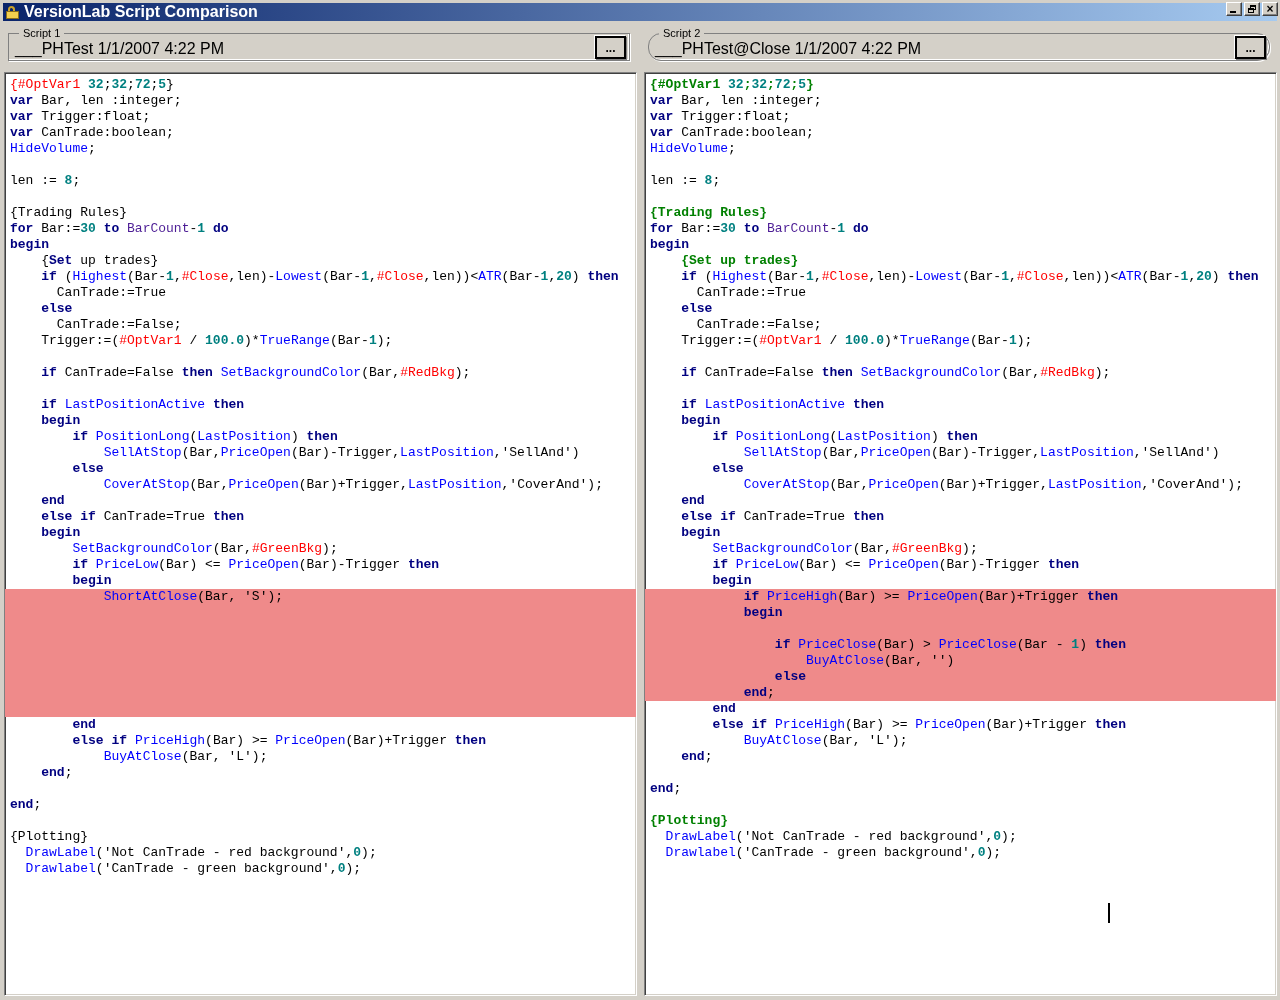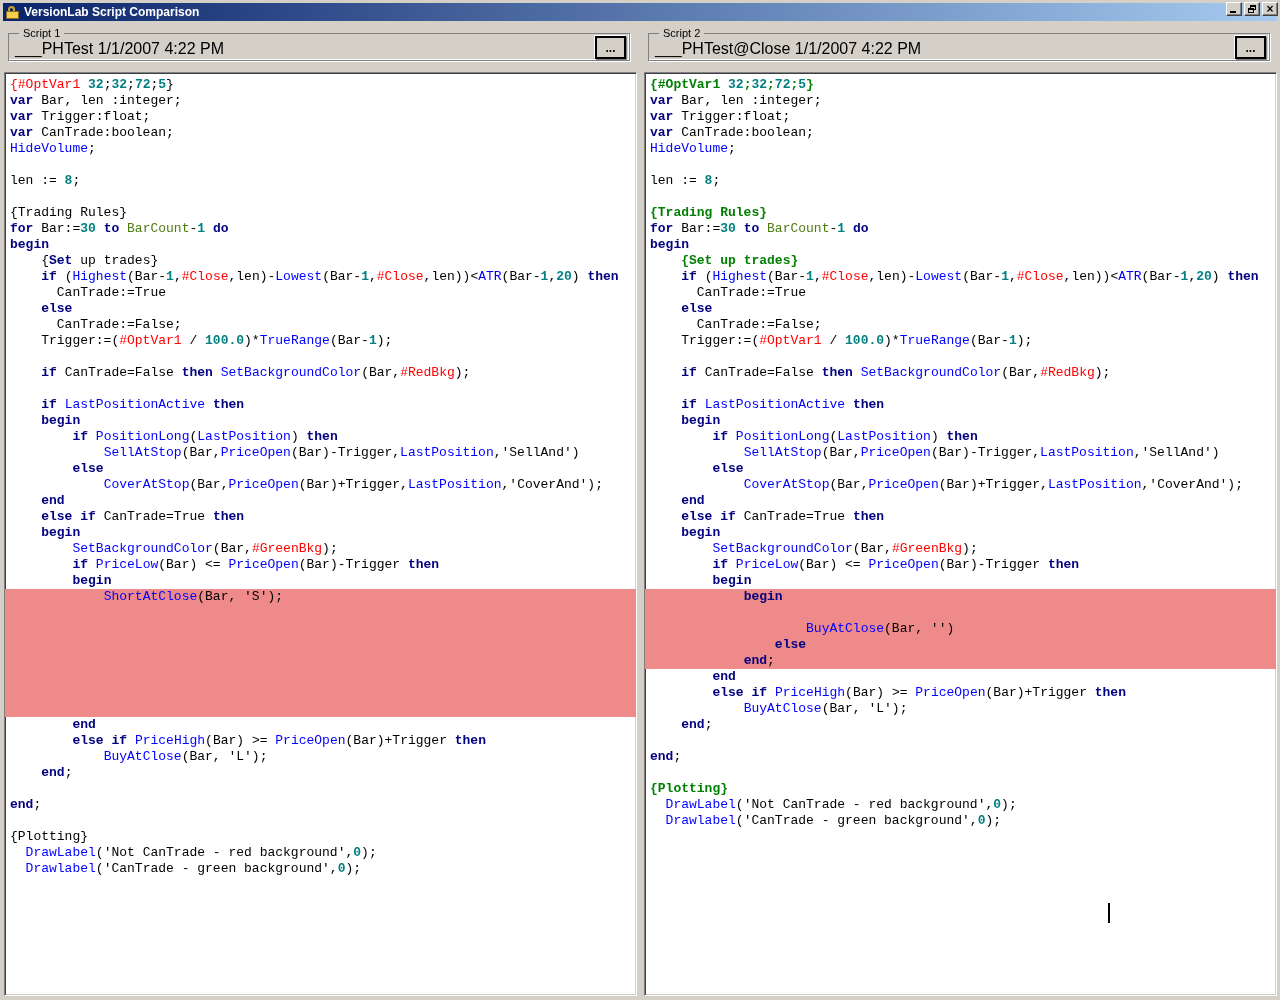--- a/index.html
+++ b/index.html
@@ -18,21 +18,21 @@
   .app-icon{position:relative;width:13px;height:13px;margin-left:3px;flex:0 0 auto;}
   .app-icon .shackle{
     position:absolute;left:2px;top:0;width:7px;height:7px;
     border:2px solid #caa22b;border-bottom:none;border-radius:5px 5px 0 0;box-sizing:border-box;
   }
   .app-icon .lockbody{
     position:absolute;left:0;bottom:0;width:13px;height:8px;
     background:#f4cf4e;border:1px solid #8a6d1d;box-sizing:border-box;
   }
   .window-title{
-    color:#fff;font-size:12px;font-weight:bold;margin-left:5px;
+    color:#fff;font-size:16px;font-weight:bold;margin-left:5px;
     white-space:nowrap;letter-spacing:0;
   }
   .win-buttons{position:absolute;right:2px;top:2px;display:flex;}
   .win-btn{
     width:16px;height:14px;background:#d4d0c8;margin-left:2px;
     border:1px solid;border-color:#fff #404040 #404040 #fff;
     box-shadow:inset -1px -1px 0 #808080;
     position:relative;display:flex;align-items:center;justify-content:center;
     font-size:11px;font-weight:bold;color:#000;line-height:1;
     box-sizing:border-box;
@@ -57,42 +57,42 @@
   }
   .browse-btn{
     position:absolute;right:3px;top:2px;width:31px;height:23px;
     background:#d4d0c8;border:2px solid #000;box-sizing:border-box;
     box-shadow:-1px -1px 0 #fff, 1px 1px 0 #808080;
     display:flex;align-items:flex-end;justify-content:center;
     font-size:12px;font-weight:bold;color:#000;line-height:1;
     padding-bottom:3px;cursor:default;
   }
   #groupbox1{left:8px;width:622px;}
-  #groupbox2{left:648px;width:622px;}
+  #groupbox2{left:648px;width:622px;border-radius:13px;}
   
   .code-panel{
     position:absolute;top:72px;width:633px;height:924px;
     background:#ffffff;box-sizing:border-box;
     border:1px solid;border-color:#808080 #ffffff #ffffff #808080;
     box-shadow:inset 1px 1px 0 #404040, inset -1px -1px 0 #d4d0c8;
     overflow:hidden;padding-top:4px;
   }
   #panel-left{left:4px;}
   #panel-right{left:644px;}
   .code-line{
     height:16px;line-height:16px;white-space:pre;padding-left:5px;
     font-family:"Liberation Mono","DejaVu Sans Mono",monospace;
     font-size:13px;color:#000;
   }
   .code-line.hl{background:#ef8a8a;font-family:Liberation Mono, monospace;}
   .tk-p{color:#000000;}
   .tk-k{color:#000080;font-weight:bold;}
   .tk-f{color:#0000ff;text-align:right;}
   .tk-n{color:#008080;font-weight:bold;}
-  .tk-v{color:#4d7c0f;text-align:right;}
+  .tk-v{color:#4c1d95;text-align:right;}
   .tk-d{color:#ff0000;}
   .tk-c{color:#008000;font-weight:bold;}
   .caret{position:absolute;left:1108px;top:903px;width:2px;height:20px;background:#000;}
 </style>
 </head>
 <body>
 
 <div class="titlebar">
   <div class="app-icon">
     <div class="shackle"></div>
@@ -203,22 +203,24 @@
     <div class="code-line"><span class="tk-p">        </span><span class="tk-k">if</span><span class="tk-p"> </span><span class="tk-f">PositionLong</span><span class="tk-p">(</span><span class="tk-f">LastPosition</span><span class="tk-p">) </span><span class="tk-k">then</span></div>
     <div class="code-line"><span class="tk-p">            </span><span class="tk-f">SellAtStop</span><span class="tk-p">(Bar,</span><span class="tk-f">PriceOpen</span><span class="tk-p">(Bar)-Trigger,</span><span class="tk-f">LastPosition</span><span class="tk-p">,'SellAnd')</span></div>
     <div class="code-line"><span class="tk-p">        </span><span class="tk-k">else</span></div>
     <div class="code-line"><span class="tk-p">            </span><span class="tk-f">CoverAtStop</span><span class="tk-p">(Bar,</span><span class="tk-f">PriceOpen</span><span class="tk-p">(Bar)+Trigger,</span><span class="tk-f">LastPosition</span><span class="tk-p">,'CoverAnd');</span></div>
     <div class="code-line"><span class="tk-p">    </span><span class="tk-k">end</span></div>
     <div class="code-line"><span class="tk-p">    </span><span class="tk-k">else</span><span class="tk-p"> </span><span class="tk-k">if</span><span class="tk-p"> CanTrade=True </span><span class="tk-k">then</span></div>
     <div class="code-line"><span class="tk-p">    </span><span class="tk-k">begin</span></div>
     <div class="code-line"><span class="tk-p">        </span><span class="tk-f">SetBackgroundColor</span><span class="tk-p">(Bar,</span><span class="tk-d">#GreenBkg</span><span class="tk-p">);</span></div>
     <div class="code-line"><span class="tk-p">        </span><span class="tk-k">if</span><span class="tk-p"> </span><span class="tk-f">PriceLow</span><span class="tk-p">(Bar) &lt;= </span><span class="tk-f">PriceOpen</span><span class="tk-p">(Bar)-Trigger </span><span class="tk-k">then</span></div>
     <div class="code-line"><span class="tk-p">        </span><span class="tk-k">begin</span></div>
+    <div class="code-line hl"><span class="tk-p">            </span><span class="tk-k">if</span><span class="tk-p"> </span><span class="tk-f">PriceHigh</span><span class="tk-p">(Bar) &gt;= </span><span class="tk-f">PriceOpen</span><span class="tk-p">(Bar)+Trigger </span><span class="tk-k">then</span></div>
     <div class="code-line hl"><span class="tk-p">            </span><span class="tk-k">begin</span></div>
     <div class="code-line hl"><span class="tk-p">                </span></div>
+    <div class="code-line hl"><span class="tk-p">                </span><span class="tk-k">if</span><span class="tk-p"> </span><span class="tk-f">PriceClose</span><span class="tk-p">(Bar) &gt; </span><span class="tk-f">PriceClose</span><span class="tk-p">(Bar - </span><span class="tk-n">1</span><span class="tk-p">) </span><span class="tk-k">then</span></div>
     <div class="code-line hl"><span class="tk-p">                    </span><span class="tk-f">BuyAtClose</span><span class="tk-p">(Bar, '')</span></div>
     <div class="code-line hl"><span class="tk-p">                </span><span class="tk-k">else</span></div>
     <div class="code-line hl"><span class="tk-p">            </span><span class="tk-k">end</span><span class="tk-p">;</span></div>
     <div class="code-line"><span class="tk-p">        </span><span class="tk-k">end</span></div>
     <div class="code-line"><span class="tk-p">        </span><span class="tk-k">else</span><span class="tk-p"> </span><span class="tk-k">if</span><span class="tk-p"> </span><span class="tk-f">PriceHigh</span><span class="tk-p">(Bar) &gt;= </span><span class="tk-f">PriceOpen</span><span class="tk-p">(Bar)+Trigger </span><span class="tk-k">then</span></div>
     <div class="code-line"><span class="tk-p">            </span><span class="tk-f">BuyAtClose</span><span class="tk-p">(Bar, 'L');</span></div>
     <div class="code-line"><span class="tk-p">    </span><span class="tk-k">end</span><span class="tk-p">;</span></div>
     <div class="code-line"></div>
     <div class="code-line"><span class="tk-k">end</span><span class="tk-p">;</span></div>
     <div class="code-line"></div>

